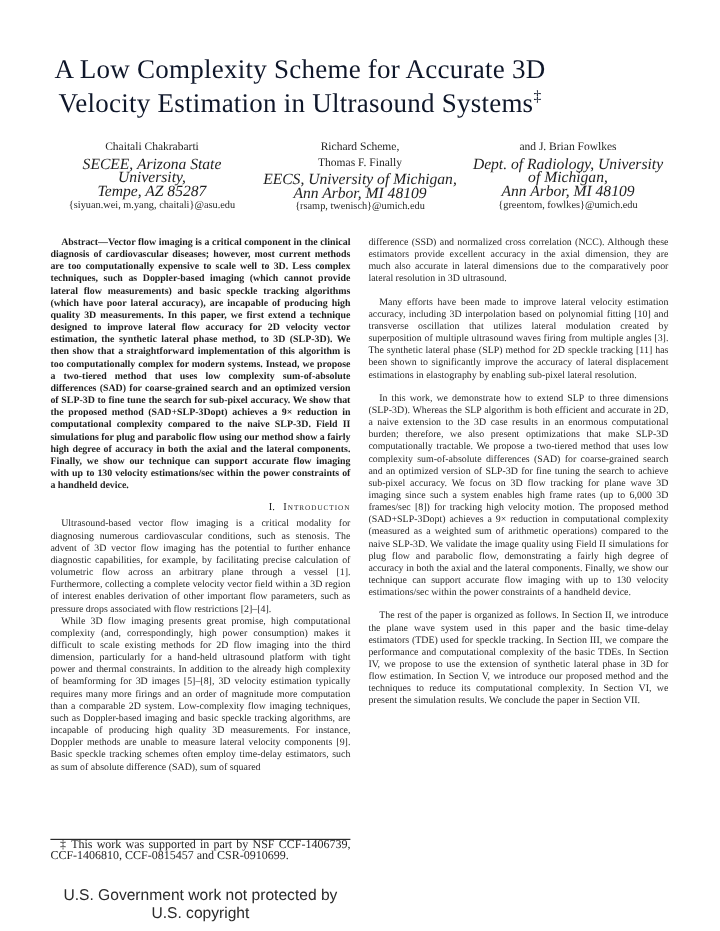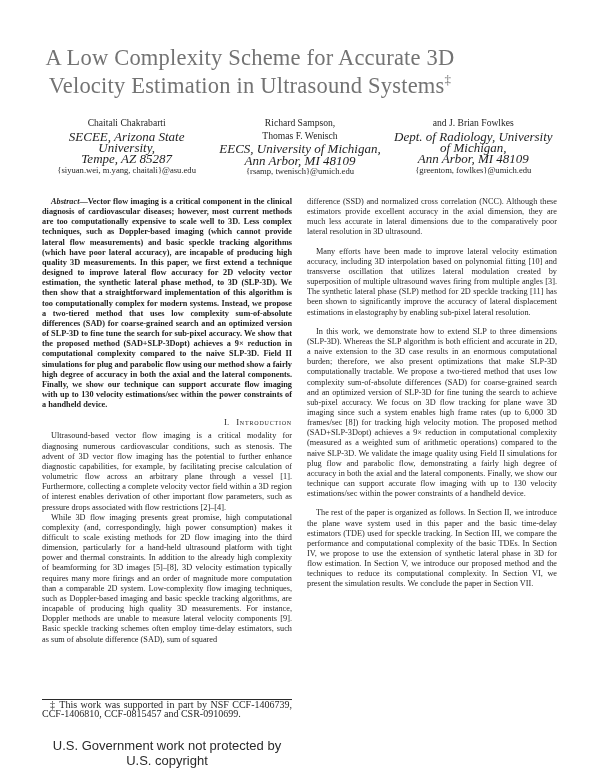--- a/index.html
+++ b/index.html
@@ -14,21 +14,21 @@
   }
   
   .title {
     position: absolute;
     top: 44px;
     left: 0;
     width: 500px;
     text-align: center;
     font-size: 22.5px;
     line-height: 28px;
-    color: #737373;
+    color: #0f172a;
     letter-spacing: 0.2px;
   }
   .title sup { font-size: 13px; vertical-align: 9px; line-height: 0; }
   
   .authors {
     position: absolute;
     top: 117px;
     left: 40px;
     width: 520px;
     display: flex;
@@ -47,21 +47,21 @@
     line-height: 10.15px;
     text-align: justify;
     color: #1e1e1e;
   }
   .col-left  { left: 42px; }
   .col-right { left: 307px; }
   .column p { margin: 0; text-indent: 9px; }
   .col-right p { margin-bottom: 9px; }
   .col-right p.noindent { text-indent: 0; }
   .abstract { font-weight: bold; text-indent: 9px; margin: 0; }
-  .abstract .abs-label { font-style: italic; }
+  .abstract .abs-label { }
   .section-heading {
     text-align: right;
     font-size: 8.8px;
     margin: 7px 0 4px 0;
     text-indent: 0;
     white-space: nowrap;
   }
   .section-heading .sc {
     font-variant: small-caps;
     letter-spacing: 0.8px;
@@ -108,22 +108,22 @@
         <div>Chaitali Chakrabarti</div>
       </div>
       <div class="author-affil">
         <div>SECEE, Arizona State University,</div>
         <div>Tempe, AZ 85287</div>
       </div>
       <div class="author-email">{siyuan.wei, m.yang, chaitali}@asu.edu</div>
     </div>
     <div class="author-block">
       <div class="author-names">
-        <div>Richard Sampson,</div>
-        <div>Thomas F. Wenisch</div>
+        <div>Richard Scheme,</div>
+        <div>Thomas F. Finally</div>
       </div>
       <div class="author-affil">
         <div>EECS, University of Michigan,</div>
         <div>Ann Arbor, MI 48109</div>
       </div>
       <div class="author-email">{rsamp, twenisch}@umich.edu</div>
     </div>
     <div class="author-block">
       <div class="author-names">
         <div>and J. Brian Fowlkes</div>
@@ -137,21 +137,21 @@
   </div>
 
   <div class="column col-left">
     <p class="abstract"><span class="abs-label">Abstract</span><span>—Vector flow imaging is a critical component in the clinical diagnosis of cardiovascular diseases; however, most current methods are too computationally expensive to scale well to 3D. Less complex techniques, such as Doppler-based imaging (which cannot provide lateral flow measurements) and basic speckle tracking algorithms (which have poor lateral accuracy), are incapable of producing high quality 3D measurements. In this paper, we first extend a technique designed to improve lateral flow accuracy for 2D velocity vector estimation, the synthetic lateral phase method, to 3D (SLP-3D). We then show that a straightforward implementation of this algorithm is too computationally complex for modern systems. Instead, we propose a two-tiered method that uses low complexity sum-of-absolute differences (SAD) for coarse-grained search and an optimized version of SLP-3D to fine tune the search for sub-pixel accuracy. We show that the proposed method (SAD+SLP-3Dopt) achieves a 9× reduction in computational complexity compared to the naive SLP-3D. Field II simulations for plug and parabolic flow using our method show a fairly high degree of accuracy in both the axial and the lateral components. Finally, we show our technique can support accurate flow imaging with up to 130 velocity estimations/sec within the power constraints of a handheld device.</span></p>
     <div class="section-heading"><span>I.</span><span class="sc">Introduction</span></div>
     <p>Ultrasound-based vector flow imaging is a critical modality for diagnosing numerous cardiovascular conditions, such as stenosis. The advent of 3D vector flow imaging has the potential to further enhance diagnostic capabilities, for example, by facilitating precise calculation of volumetric flow across an arbitrary plane through a vessel [1]. Furthermore, collecting a complete velocity vector field within a 3D region of interest enables derivation of other important flow parameters, such as pressure drops associated with flow restrictions [2]–[4].</p>
     <p>While 3D flow imaging presents great promise, high computational complexity (and, correspondingly, high power consumption) makes it difficult to scale existing methods for 2D flow imaging into the third dimension, particularly for a hand-held ultrasound platform with tight power and thermal constraints. In addition to the already high complexity of beamforming for 3D images [5]–[8], 3D velocity estimation typically requires many more firings and an order of magnitude more computation than a comparable 2D system. Low-complexity flow imaging techniques, such as Doppler-based imaging and basic speckle tracking algorithms, are incapable of producing high quality 3D measurements. For instance, Doppler methods are unable to measure lateral velocity components [9]. Basic speckle tracking schemes often employ time-delay estimators, such as sum of absolute difference (SAD), sum of squared</p>
   </div>
 
   <div class="column col-right">
-    <p class="noindent">difference (SSD) and normalized cross correlation (NCC). Although these estimators provide excellent accuracy in the axial dimension, they are much less accurate in lateral dimensions due to the comparatively poor lateral resolution in 3D ultrasound.</p>
+    <p class="noindent">difference (SSD) and normalized cross correlation (NCC). Although these estimators provide excellent accuracy in the axial dimension, they are much also accurate in lateral dimensions due to the comparatively poor lateral resolution in 3D ultrasound.</p>
     <p>Many efforts have been made to improve lateral velocity estimation accuracy, including 3D interpolation based on polynomial fitting [10] and transverse oscillation that utilizes lateral modulation created by superposition of multiple ultrasound waves firing from multiple angles [3]. The synthetic lateral phase (SLP) method for 2D speckle tracking [11] has been shown to significantly improve the accuracy of lateral displacement estimations in elastography by enabling sub-pixel lateral resolution.</p>
     <p>In this work, we demonstrate how to extend SLP to three dimensions (SLP-3D). Whereas the SLP algorithm is both efficient and accurate in 2D, a naive extension to the 3D case results in an enormous computational burden; therefore, we also present optimizations that make SLP-3D computationally tractable. We propose a two-tiered method that uses low complexity sum-of-absolute differences (SAD) for coarse-grained search and an optimized version of SLP-3D for fine tuning the search to achieve sub-pixel accuracy. We focus on 3D flow tracking for plane wave 3D imaging since such a system enables high frame rates (up to 6,000 3D frames/sec [8]) for tracking high velocity motion. The proposed method (SAD+SLP-3Dopt) achieves a 9× reduction in computational complexity (measured as a weighted sum of arithmetic operations) compared to the naive SLP-3D. We validate the image quality using Field II simulations for plug flow and parabolic flow, demonstrating a fairly high degree of accuracy in both the axial and the lateral components. Finally, we show our technique can support accurate flow imaging with up to 130 velocity estimations/sec within the power constraints of a handheld device.</p>
     <p>The rest of the paper is organized as follows. In Section II, we introduce the plane wave system used in this paper and the basic time-delay estimators (TDE) used for speckle tracking. In Section III, we compare the performance and computational complexity of the basic TDEs. In Section IV, we propose to use the extension of synthetic lateral phase in 3D for flow estimation. In Section V, we introduce our proposed method and the techniques to reduce its computational complexity. In Section VI, we present the simulation results. We conclude the paper in Section VII.</p>
   </div>
 
   <div class="footnote">
     <p class="fn-text"><span>‡</span><span> This work was supported in part by NSF CCF-1406739, CCF-1406810, CCF-0815457 and CSR-0910699.</span></p>
   </div>
 
   <div class="copyright">U.S. Government work not protected by U.S. copyright</div>

